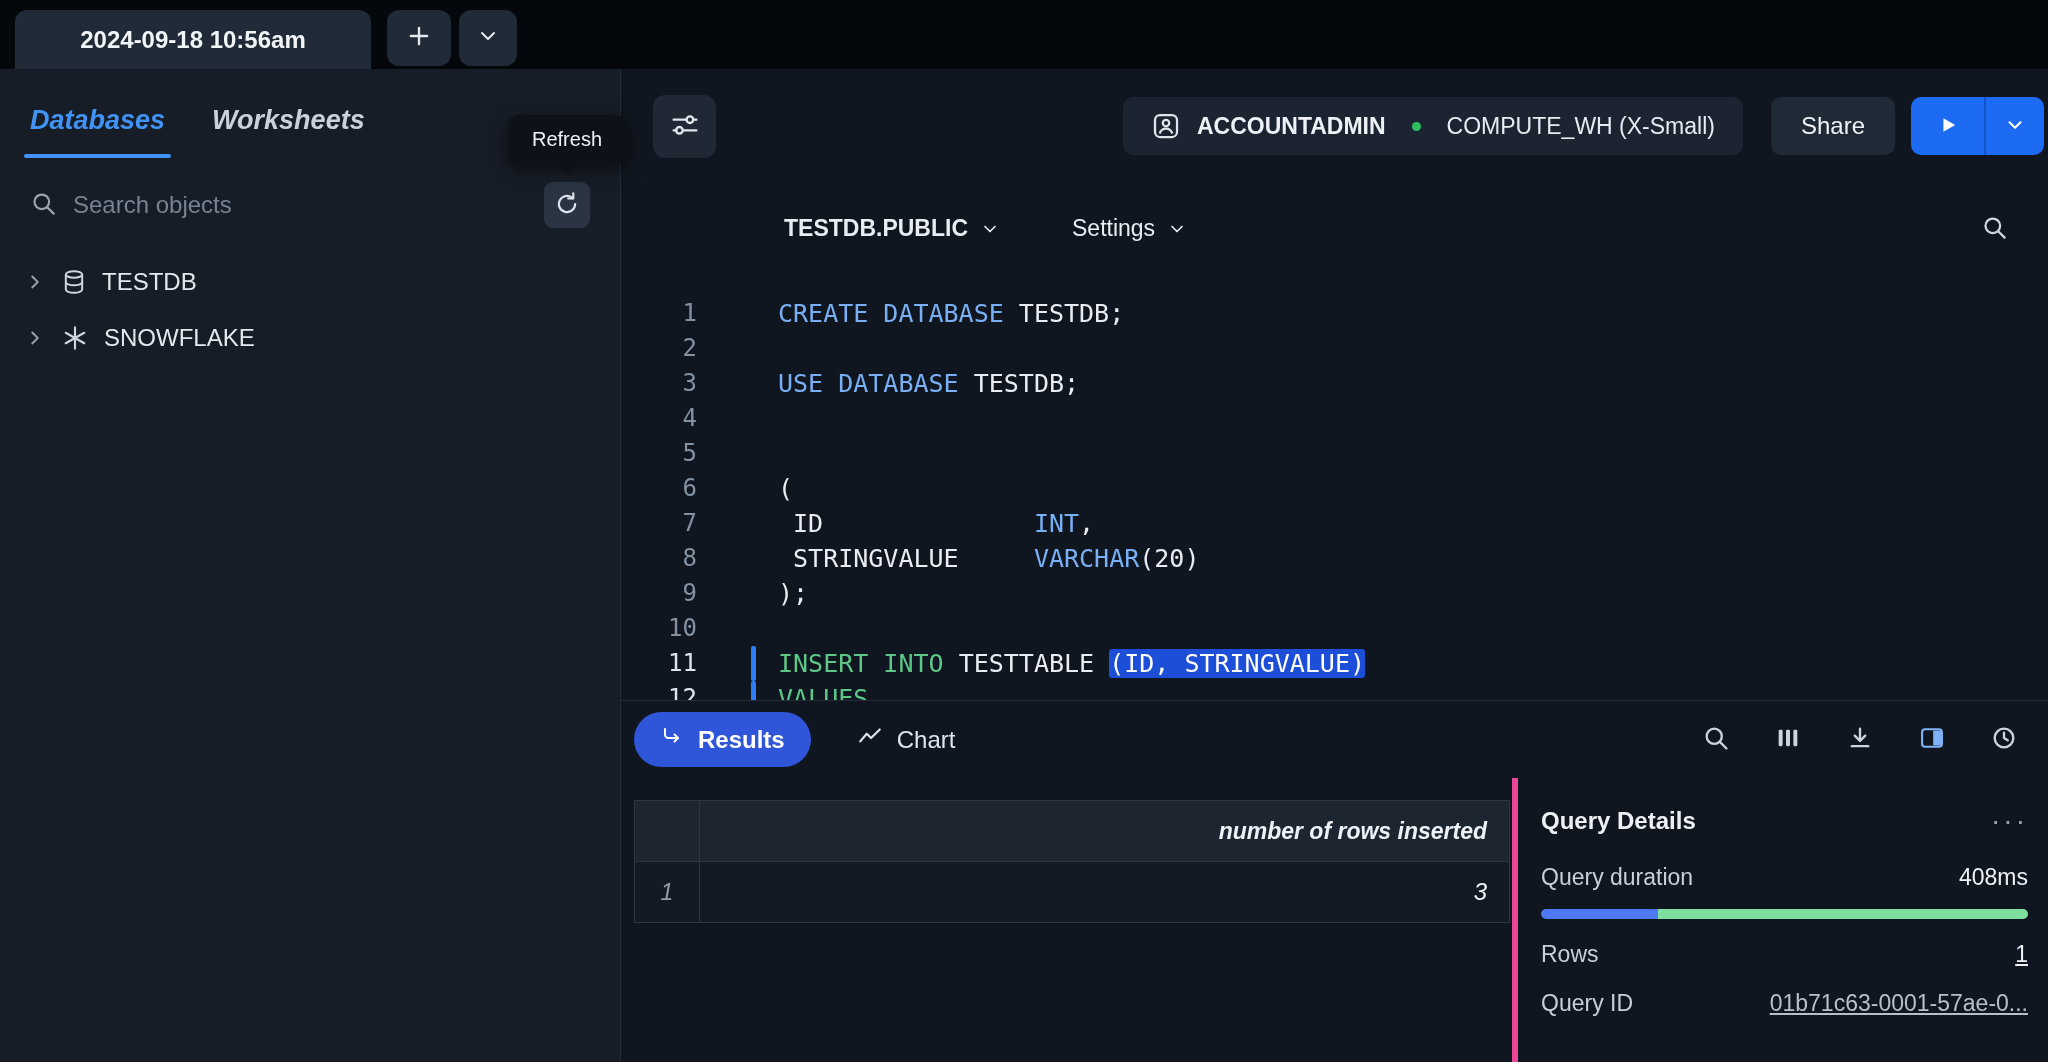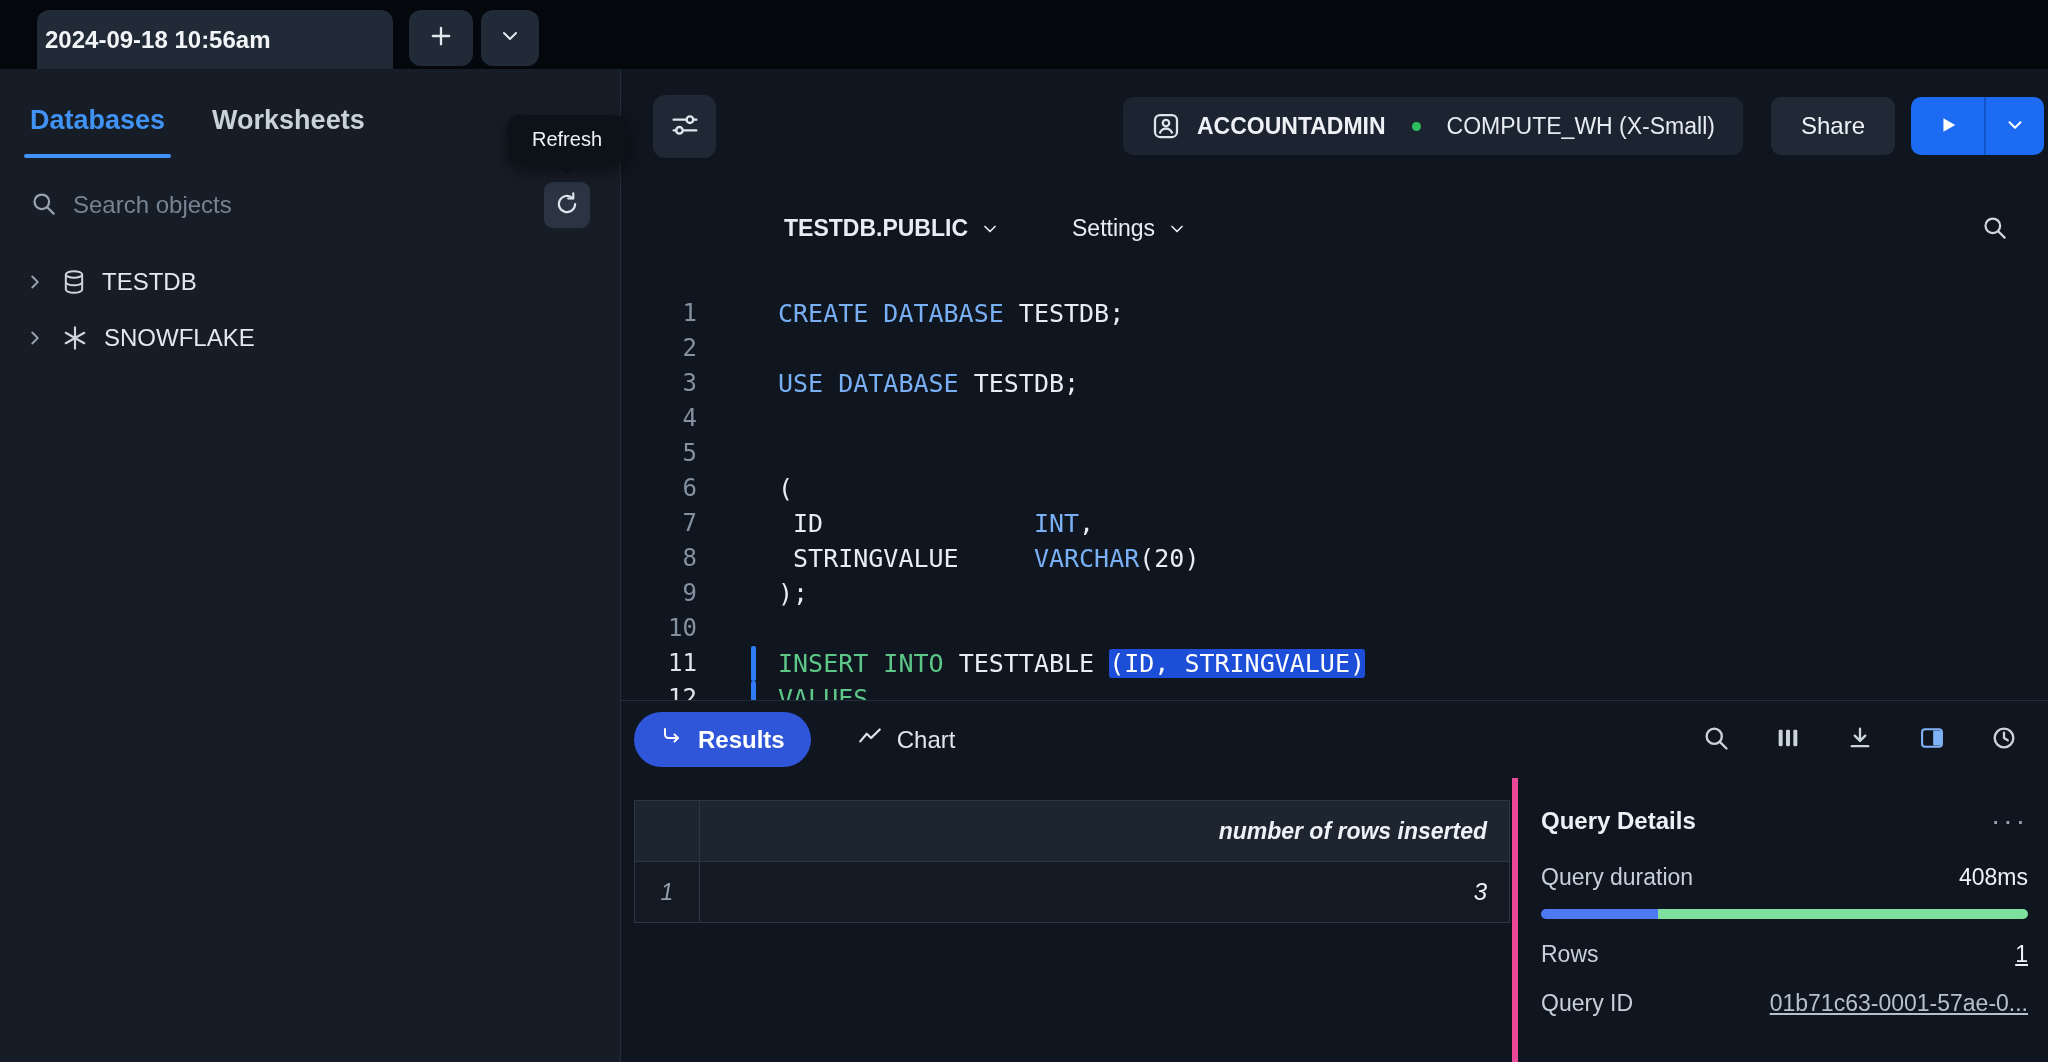--- a/index.html
+++ b/index.html
@@ -1,33 +1,33 @@
 <!DOCTYPE html>
 <html><head>
 <meta charset="utf-8">
 <style>
   * { margin:0; padding:0; box-sizing:border-box; }
   html,body { width:2048px; height:1062px; overflow:hidden; background:#04070b;
     font-family:"Liberation Sans", sans-serif; color:#e7ecf2; }
 
   
   .topbar { height:69px; background:#04070b; display:flex; align-items:flex-end; }
-  .ws-tab { margin-left:37px; height:59px; width:356px; background:#212a37;
+  .ws-tab { margin-left:15px; height:59px; width:356px; background:#212a37;
     border-radius:12px 12px 0 0; display:flex; align-items:center; padding:0 8px;
-    font-size:24px; font-weight:600; color:#f2f5f8; }
+    font-size:24px; font-weight:600; color:#f2f5f8;justify-content:center; }
   .tabbar-btns { display:flex; gap:8px; margin-left:16px; align-self:center; margin-top:6px; }
   .tabbar-btn { width:64px; height:56px; background:#212a37; border:none; border-radius:12px;
     display:grid; place-items:center; color:#e3e8ee; cursor:pointer; }
   .tabbar-btn.small { width:58px; }
 
   .shell { display:flex; height:993px; }
 
   
   .sidebar { width:621px; background:#171d27; border-right:1px solid #232c39; position:relative; }
-  .side-tabs { display:flex; gap:47px; padding:36px 0 0 30px; }
+  .side-tabs { display:flex; gap:47px; padding:36px 0 0 30px;font-style:italic; }
   .side-tab { font-size:27px; font-weight:600; color:#c9d1da; cursor:pointer; position:relative; padding-bottom:22px; }
   .side-tab.active { color:#4093f5; }
   .side-tab.active::after { content:""; position:absolute; left:-6px; right:-6px; bottom:0;
     height:4px; border-radius:2px; background:#4093f5; }
   .search-row { margin-top:24px; padding:0 30px; display:flex; align-items:center; }
   .search-row svg { flex-shrink:0; }
   .search-input { flex:1; margin-left:16px; background:transparent; border:none; outline:none;
     font-size:24px; color:#dfe5ec; font-family:"Liberation Sans", sans-serif; }
   .search-input::placeholder { color:#76markdown8392; color:#768392; }
   .refresh-wrap { position:relative; }

